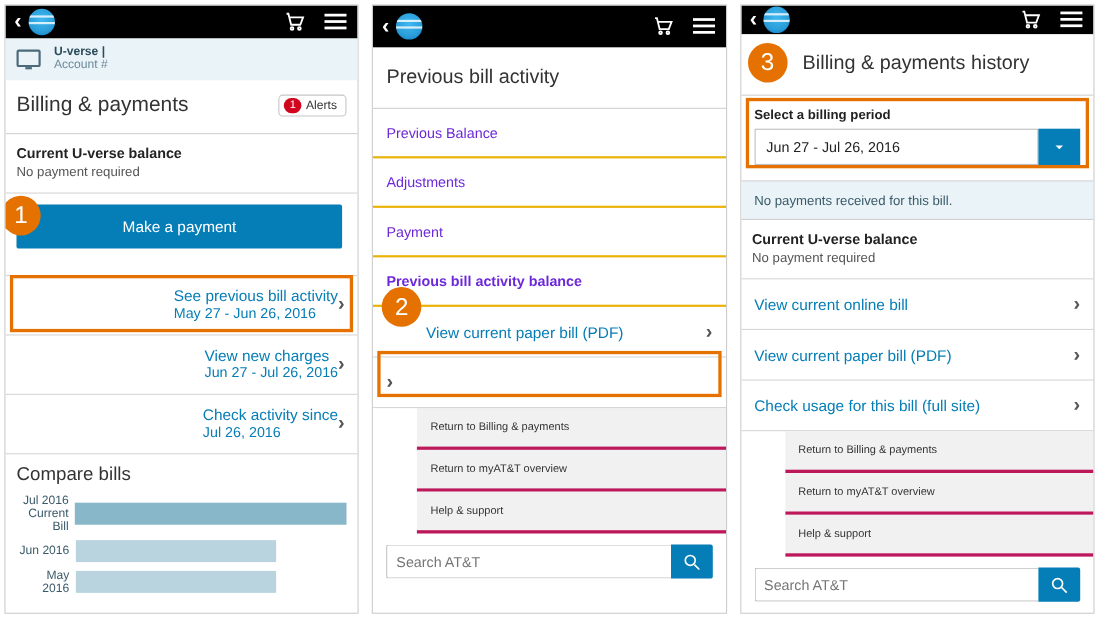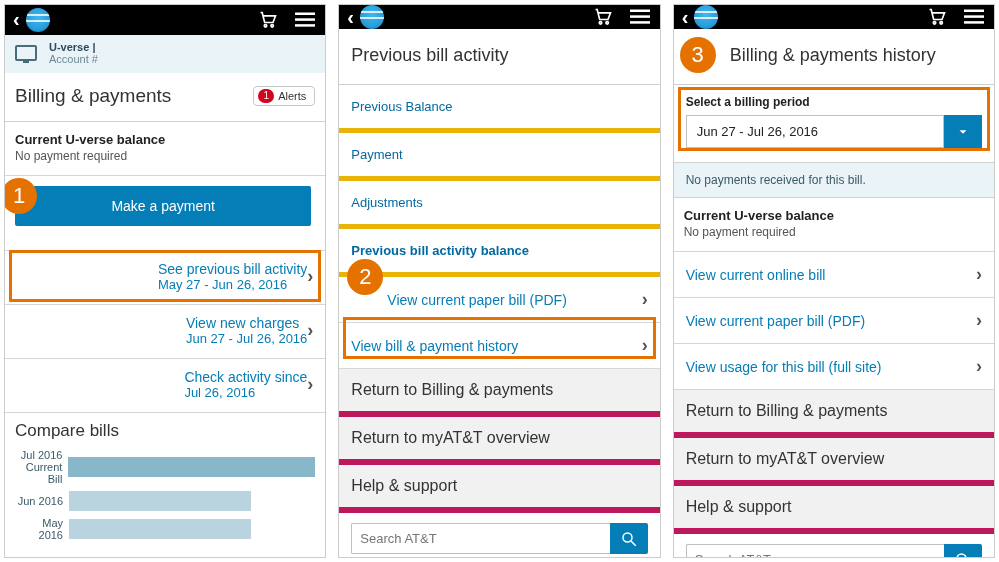--- a/index.html
+++ b/index.html
@@ -195,41 +195,42 @@
   .bill-period {
     background:#ececec;
     padding: 14px 12px;
     font-size:14px;
     color:#333;
     border-bottom:1px solid #d0d0d0;
   }
   .plain-row {
     padding: 14px 12px;
     font-size:13px;
-    color:#0369a1;
-    border-bottom:5px solid #eab308;
+    color:#6d28d9;
+    border-bottom:2px solid #eab308;
   }
   .plain-row.bold { font-weight:bold; }
   .action-row {
     display:flex;
     align-items:center;
     justify-content:space-between;
     padding: 12px 12px;
     font-size:14px;
     color:#057db6;
     border-bottom:1px solid #d6d6d6;
     cursor:pointer;
   }
   .action-row .chev{ color:#555; }
   .nav-row {
     padding: 12px 12px;
-    font-size:16px;
+    font-size:10px;
     color:#333;
-    border-bottom:6px solid #be185d;
+    border-bottom:3px solid #be185d;
     background:#f1f1f1;
+    margin-left:40px;
   }
   .searchbar {
     display:flex;
     margin: 10px 12px;
   }
   .searchbar input {
     flex:1;
     border:1px solid #bfbfbf;
     border-right:none;
     padding:7px 8px;
@@ -391,33 +392,32 @@
           <rect y="3" width="24" height="3"></rect>
           <rect y="10" width="24" height="3"></rect>
           <rect y="17" width="24" height="3"></rect>
         </svg>
     </span>
   </div>
 
   <div class="page-heading">Previous bill activity</div>
 
   <div class="plain-row">Previous Balance</div>
+  <div class="plain-row">Adjustments</div>
   <div class="plain-row">Payment</div>
-  <div class="plain-row">Adjustments</div>
   <div class="plain-row bold">Previous bill activity balance</div>
 
   <div style="position:relative;">
     <span class="callout" style="left:8px; top:-18px;">2</span>
     <div class="action-row">
       <span style="padding-left:36px;">View current paper bill (PDF)</span>
       <span class="chev">›</span>
     </div>
     <div class="callout-box" style="left:4px; right:4px; top:40px; height:42px;"></div>
     <div class="action-row">
-      <span>View bill &amp; payment history</span>
       <span class="chev">›</span>
     </div>
   </div>
 
   <div class="nav-row">Return to Billing &amp; payments</div>
   <div class="nav-row">Return to myAT&amp;T overview</div>
   <div class="nav-row">Help &amp; support</div>
 
   <div class="searchbar">
     <input placeholder="Search AT&amp;T" style="">
@@ -480,21 +480,21 @@
 
   <div class="action-row">
     <span>View current online bill</span>
     <span class="chev">›</span>
   </div>
   <div class="action-row">
     <span>View current paper bill (PDF)</span>
     <span class="chev">›</span>
   </div>
   <div class="action-row">
-    <span>View usage for this bill (full site)</span>
+    <span>Check usage for this bill (full site)</span>
     <span class="chev">›</span>
   </div>
 
   <div class="nav-row">Return to Billing &amp; payments</div>
   <div class="nav-row">Return to myAT&amp;T overview</div>
   <div class="nav-row">Help &amp; support</div>
 
   <div class="searchbar">
     <input placeholder="Search AT&amp;T" style="">
     <span class="go">

